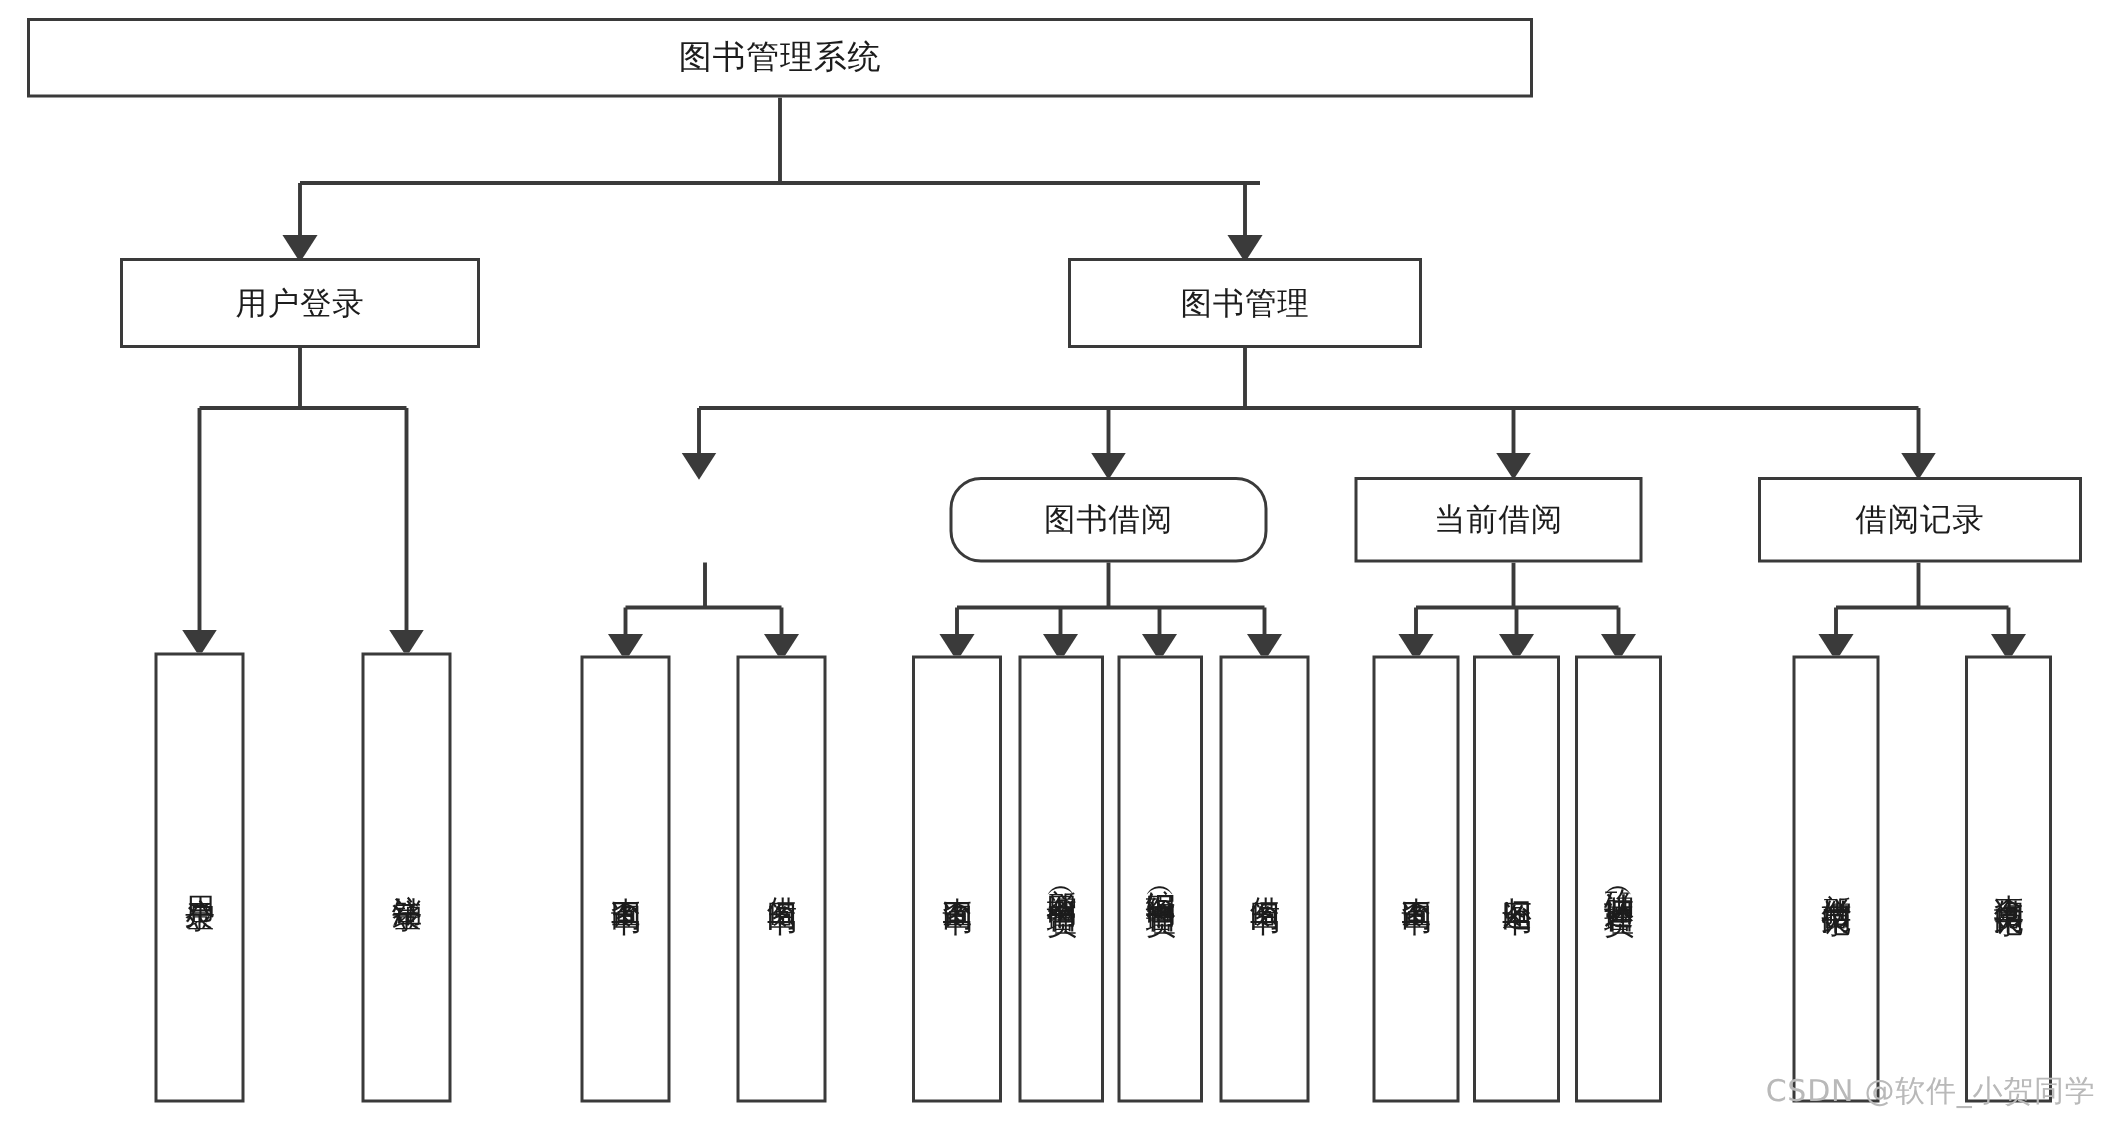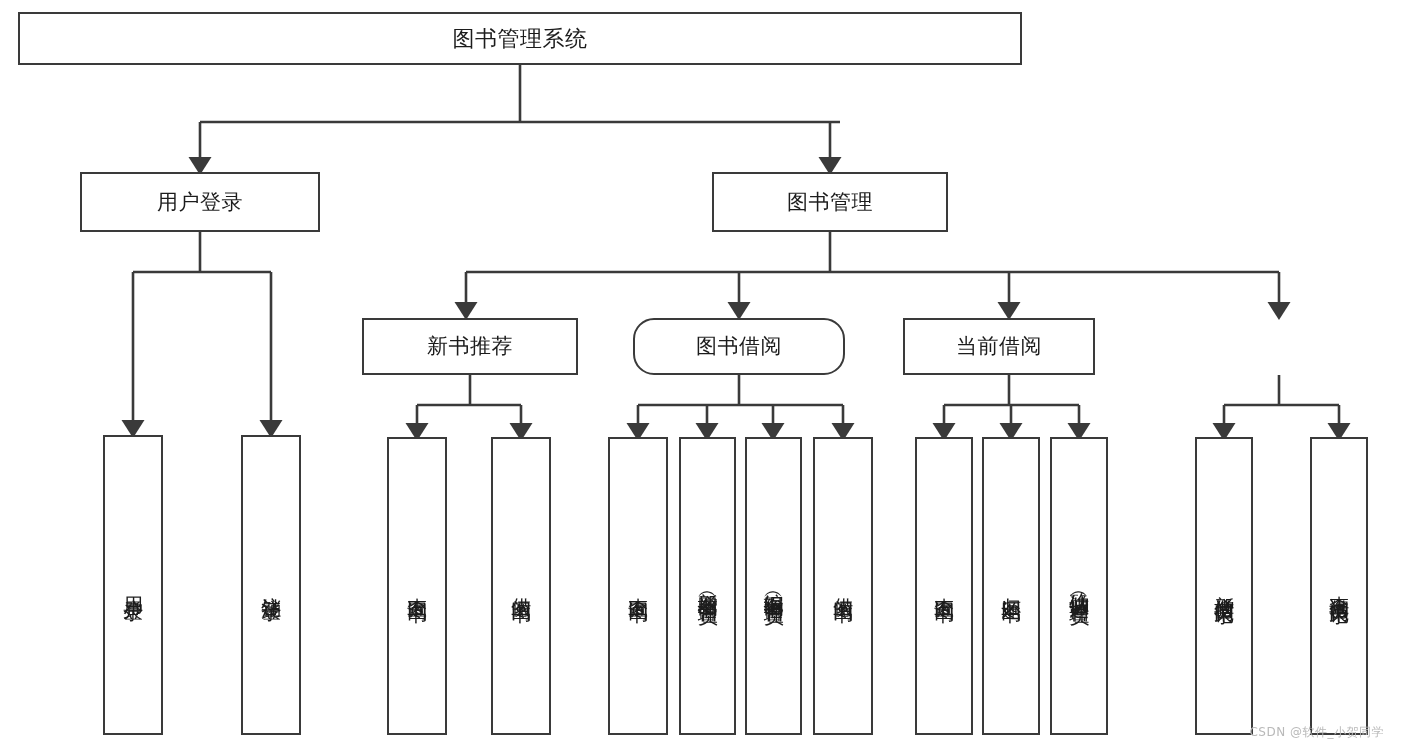--- a/index.html
+++ b/index.html
@@ -58,23 +58,23 @@
   .node.vert .node-label {
     writing-mode: vertical-rl;
     text-orientation: upright;
     font-size: 20px;
     line-height: 1.28;
     letter-spacing: 2px;
     max-height: 100%;
   }
   .watermark {
     position: absolute;
-    right: 21px;
+    right: 8px;
     bottom: 6px;
-    font-size: 12px;
+    font-size: 20px;
     color: #b9b9b9;
     letter-spacing: 0.5px;
     white-space: nowrap;
     font-family: "DejaVu Sans", "Liberation Sans", sans-serif;
   }
 </style>
 </head>
 <body>
 
 <div id="diagram-root">
@@ -133,29 +133,29 @@
     <span class="node-label">图书管理系统</span>
   </div>
 
   <div class="node horiz" style="left:80px; top:172px; width:240px; height:60px;">
     <span class="node-label">用户登录</span>
   </div>
   <div class="node horiz" style="left:712px; top:172px; width:236px; height:60px;">
     <span class="node-label">图书管理</span>
   </div>
 
-  <div class="node horiz" style="left:362px; top:318px; width:216px; height:57px;">
-    <span class="node-label">新书推荐</span>
-  </div>
   <div class="node horiz" style="left:633px; top:318px; width:212px; height:57px;border-radius:21px;">
     <span class="node-label">图书借阅</span>
   </div>
   <div class="node horiz" style="left:903px; top:318px; width:192px; height:57px;">
     <span class="node-label">当前借阅</span>
   </div>
+  <div class="node horiz" style="left:1172px; top:318px; width:216px; height:57px;">
+    <span class="node-label">借阅记录</span>
+  </div>
 
   <div class="node vert" style="left:103px; top:435px; width:60px; height:300px;">
     <span class="node-label">用户登录</span>
   </div>
   <div class="node vert" style="left:241px; top:435px; width:60px; height:300px;">
     <span class="node-label">注销登录</span>
   </div>
 
   <div class="node vert" style="left:387px; top:437px; width:60px; height:298px;">
     <span class="node-label">查询图书</span>

